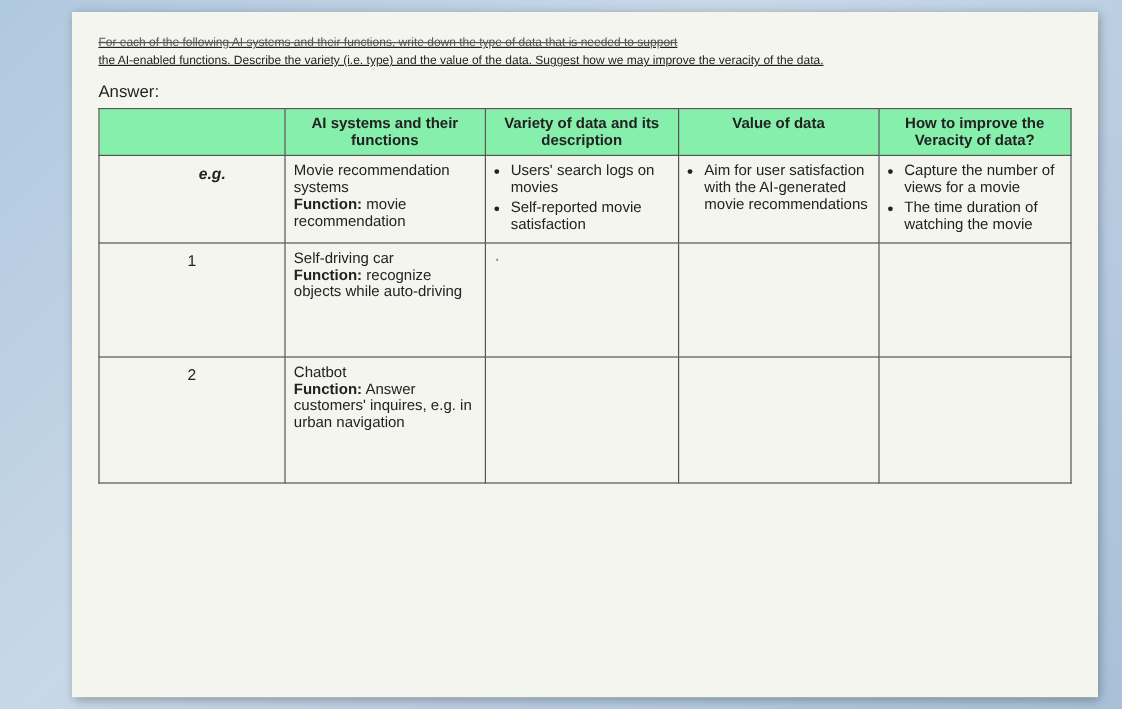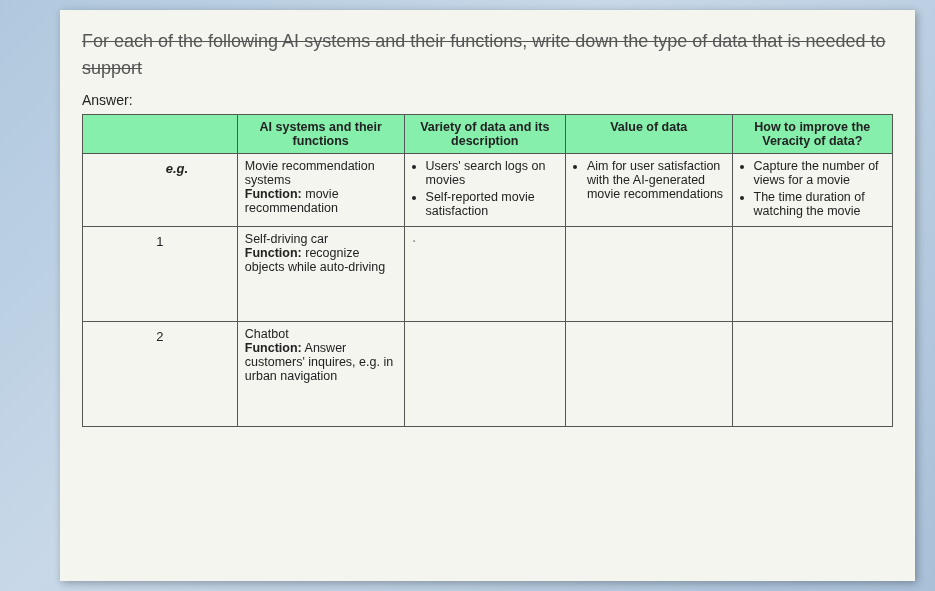--- a/index.html
+++ b/index.html
@@ -25,24 +25,25 @@
       top: 10px;
       left: 60px;
       right: 20px;
       bottom: 10px;
       background: #f5f5f0;
       padding: 18px 22px 18px 22px;
       box-shadow: 2px 2px 8px rgba(0,0,0,0.3);
     }
 
     .instructions {
-      font-size: 18px;
+      font-size: 10px;
       color: #222;
       line-height: 1.5;
       margin-bottom: 10px;
+      text-decoration: underline;
     }
 
     .instructions .strikethrough {
       text-decoration: line-through;
       color: #555;
     }
 
     .answer-label {
       font-size: 14px;
       color: #222;
@@ -113,20 +114,21 @@
   </style>
 </head>
 <body>
 
 <div class="page-bg"></div>
 
 <div class="paper">
 
   <div class="instructions">
     <span class="strikethrough">For each of the following AI systems and their functions, write down the type of data that is needed to support</span><br>
+    <span>the AI-enabled functions. Describe the variety (i.e. type) and the value of the data. Suggest how we may improve the veracity of the data.</span>
   </div>
 
   <div class="answer-label">Answer:</div>
 
   <table>
     <thead>
       <tr>
         <th class="col1"></th>
         <th class="col1">AI systems and their functions</th>
         <th class="col2">Variety of data and its description</th>

